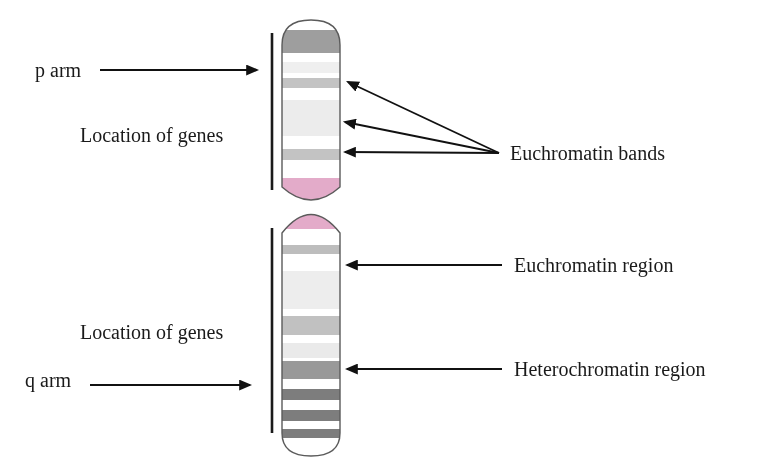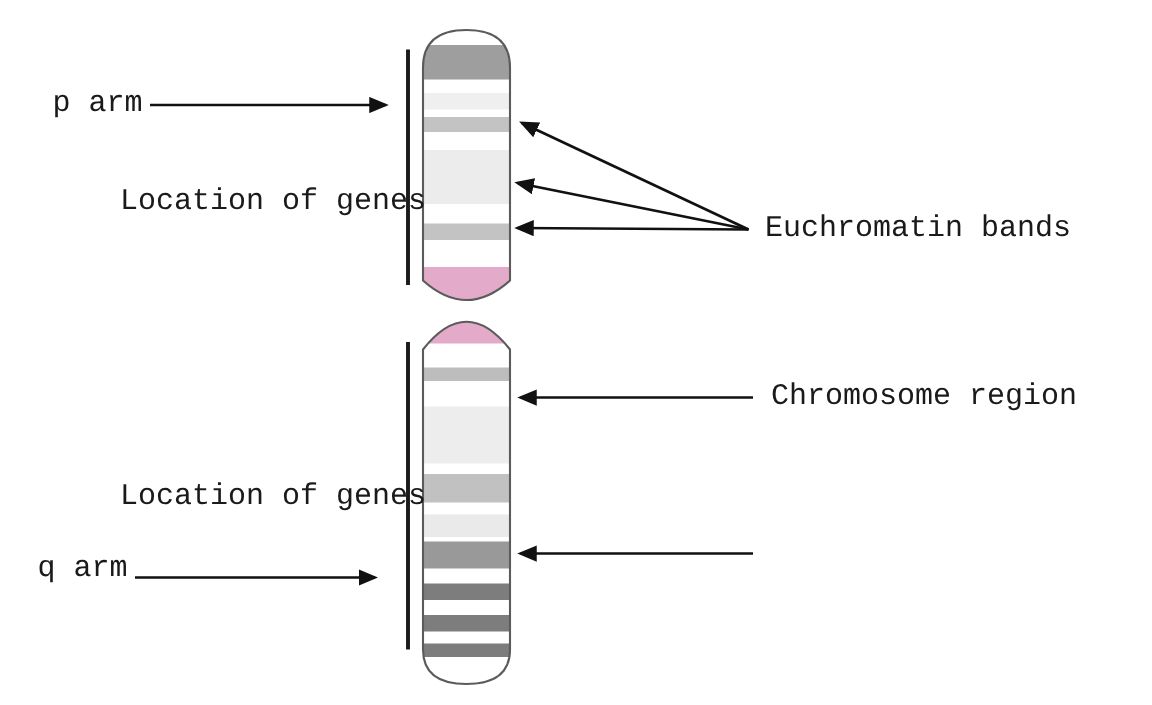--- a/index.html
+++ b/index.html
@@ -1,20 +1,20 @@
 <!DOCTYPE html>
 <html><head>
 <meta charset="utf-8">
 <style>
   html,body{margin:0;padding:0;background:#ffffff;}
   .stage{
     position:relative;
     width:768px;height:470px;
     background:#ffffff;
-    font-family:Liberation Mono, monospace;
+    font-family:Liberation Serif, serif;
     overflow:hidden;
   }
   .stage svg{position:absolute;left:0;top:0;}
   .lbl{
     position:absolute;
     font-size:20px;
     line-height:24px;
     color:#1a1a1a;
     white-space:nowrap;
   }
@@ -74,16 +74,17 @@
         <line x1="499" y1="153" x2="345" y2="122" stroke="#111111" stroke-width="1.8" marker-end="url(#arrowhead)"></line>
         <line x1="499" y1="153" x2="345" y2="152" stroke="#111111" stroke-width="1.8" marker-end="url(#arrowhead)"></line>
         <line x1="502" y1="265" x2="347" y2="265" stroke="#111111" stroke-width="1.8" marker-end="url(#arrowhead)"></line>
         <line x1="502" y1="369" x2="347" y2="369" stroke="#111111" stroke-width="1.8" marker-end="url(#arrowhead)"></line>
       </g>
   </svg>
 
   <div class="lbl" style="left:35px;top:58px">p arm</div>
   <div class="lbl" style="left:80px;top:123px">Location of genes</div>
   <div class="lbl" style="left:510px;top:141px">Euchromatin bands</div>
-  <div class="lbl" style="left:514px;top:253px">Chromosome region</div>
+  <div class="lbl" style="left:514px;top:253px">Euchromatin region</div>
   <div class="lbl" style="left:80px;top:320px">Location of genes</div>
   <div class="lbl" style="left:25px;top:368px">q arm</div>
+  <div class="lbl" style="left:514px;top:357px">Heterochromatin region</div>
 </div>
 
 </body></html>

